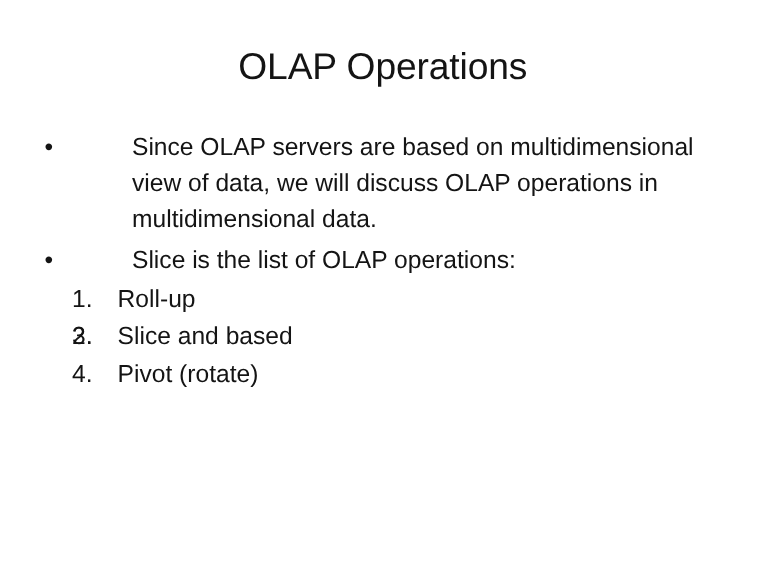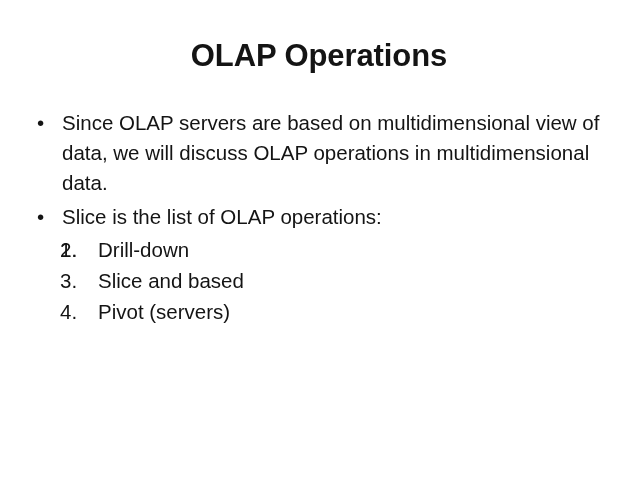--- a/index.html
+++ b/index.html
@@ -25,21 +25,21 @@
 
   
   .slide-title {
     position: absolute;
     left: 0;
     top: 37px;
     width: 638px;
     text-align: center;
     font-size: 31px;
     line-height: 38px;
-    font-weight: 700;
+    font-weight: 400;
     letter-spacing: -0.1px;
     color: #141414;
     white-space: nowrap;
   }
 
   
   .body-block {
     position: absolute;
     left: 30px;
     top: 108px;
@@ -63,20 +63,21 @@
     left: 7px;
     top: 0;
     width: 14px;
     font-size: 20.5px;
     line-height: 30px;
     color: #141414;
     text-align: left;
   }
   .bullet-text {
     display: block;
+    margin-left: 48px;
   }
 
   
   .num-list {
     margin: 2px 0 0 0;
     padding: 0;
     list-style: none;
   }
   .num-item {
     position: relative;
@@ -114,29 +115,29 @@
     </div>
 
     <div class="bullet-item">
       <span class="bullet-glyph">•</span>
       <span class="bullet-text">Slice is the list of OLAP operations:</span>
     </div>
 
     <ol class="num-list">
       <li class="num-item">
         <span class="num-marker">1.</span>
+        <span class="num-label">Roll-up</span>
       </li>
       <li class="num-item">
         <span class="num-marker">2.</span>
-        <span class="num-label">Drill-down</span>
       </li>
       <li class="num-item">
         <span class="num-marker">3.</span>
         <span class="num-label">Slice and based</span>
       </li>
       <li class="num-item">
         <span class="num-marker">4.</span>
-        <span class="num-label">Pivot (servers)</span>
+        <span class="num-label">Pivot (rotate)</span>
       </li>
     </ol>
 
   </div>
 </div>
 
 </body></html>

